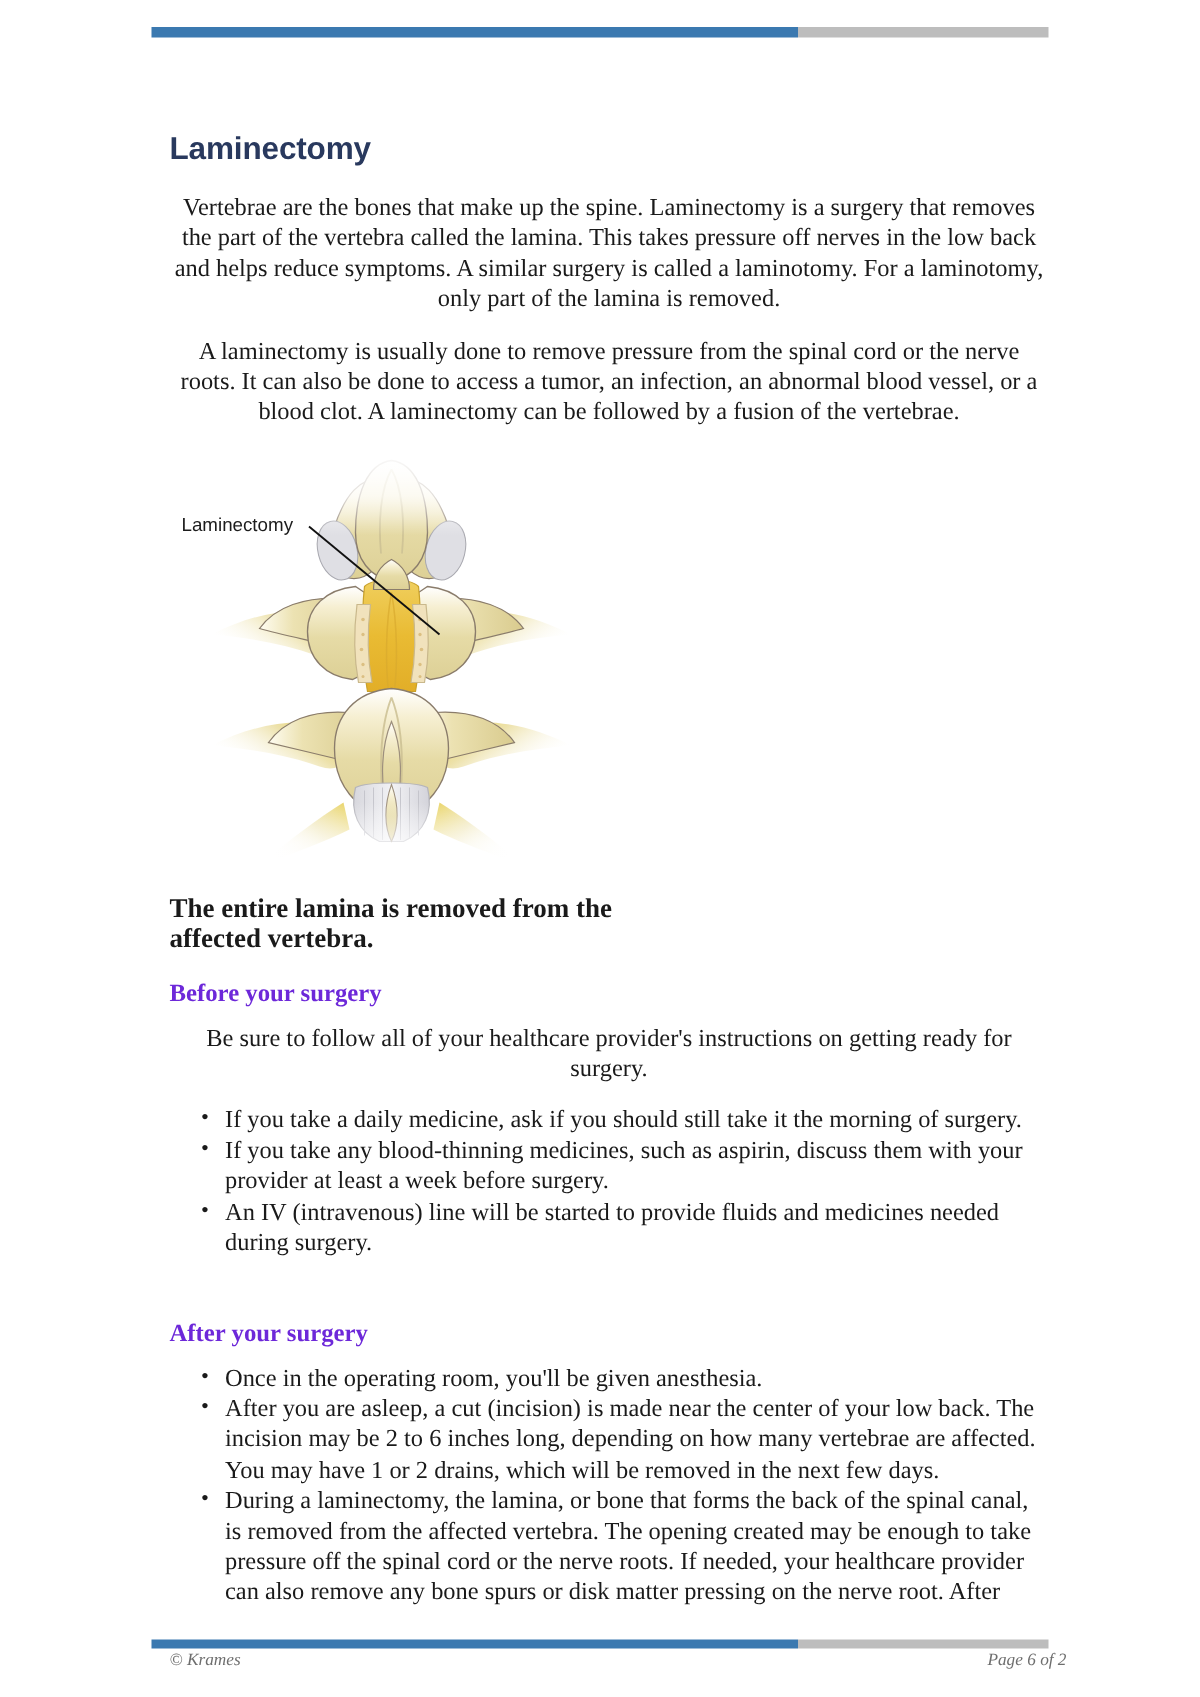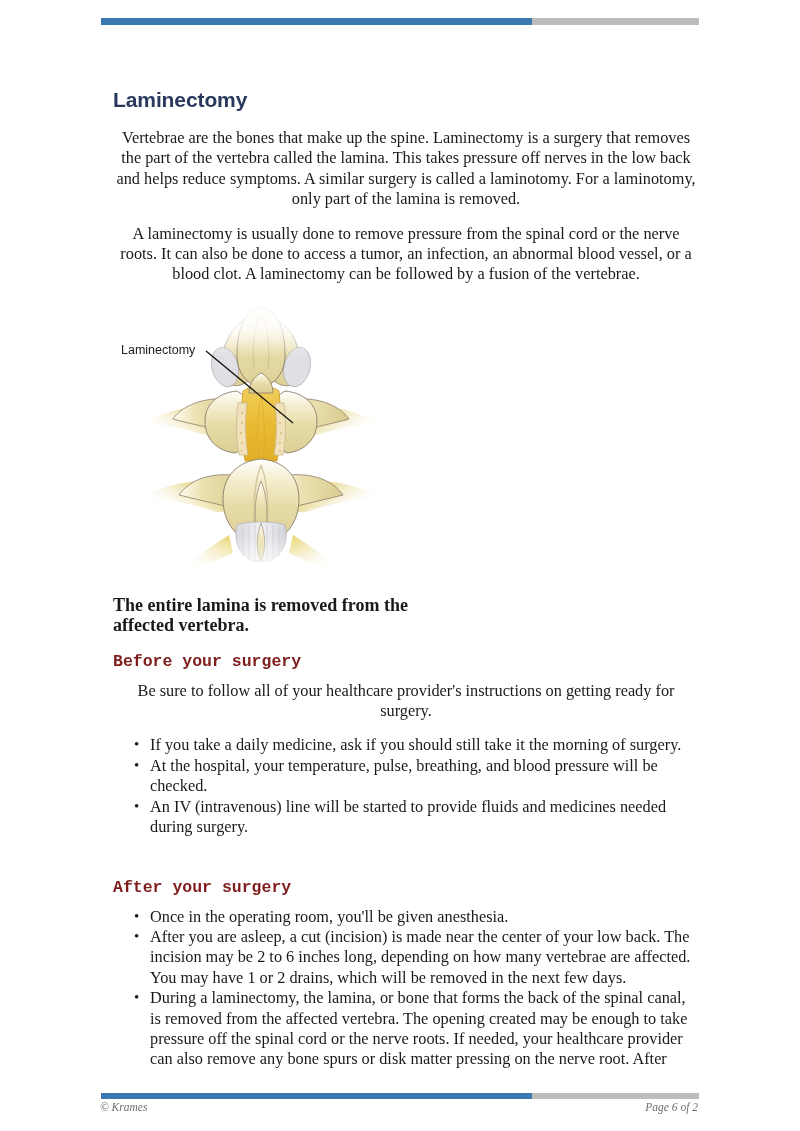--- a/index.html
+++ b/index.html
@@ -46,24 +46,24 @@
   h1.doc-title {
     font-family: "Liberation Sans", sans-serif;
     font-size: 21px;
     font-weight: bold;
     color: #29395e;
     margin: 0 0 16px 0;
     letter-spacing: -0.1px;
   }
 
   h2.section-heading {
-    font-family: Liberation Mono, monospace;
+    font-family: Liberation Serif, serif;
     font-size: 16.5px;
     font-weight: bold;
-    color: #7f1d1d;
+    color: #6d28d9;
     margin: 16px 0 10px 0;
   }
   h2.section-heading.spaced-top {
     margin-top: 40px;
   }
 
   p.body-text {
     font-size: 16.3px;
     line-height: 20.4px;
     margin: 0 0 14px 0;
@@ -131,21 +131,21 @@
     height: 100%;
     background: #3b79b0;
   }
   .footer-rule .seg-gray {
     height: 100%;
     flex: 1;
     background: #bdbdbd;
   }
   .footer-text {
     position: absolute;
-    left: 100px;
+    left: 113px;
     top: 1101px;
     width: 598px;
     display: flex;
     justify-content: space-between;
     font-family: "Liberation Serif", serif;
     font-style: italic;
     font-size: 11.5px;
     color: #6e6e6e;
   }
 </style>
@@ -318,21 +318,21 @@
 
     <span class="fig-label">Laminectomy</span>
   </div>
 
   <p class="figure-caption">The entire lamina is removed from the affected vertebra.</p>
 
   <h2 class="section-heading">Before your surgery</h2>
   <p class="body-text">Be sure to follow all of your healthcare provider's instructions on getting ready for surgery.</p>
   <ul class="bullets">
     <li>If you take a daily medicine, ask if you should still take it the morning of surgery.</li>
-    <li>At the hospital, your temperature, pulse, breathing, and blood pressure will be checked.</li>
+    <li>If you take any blood-thinning medicines, such as aspirin, discuss them with your provider at least a week before surgery.</li>
     <li>An IV (intravenous) line will be started to provide fluids and medicines needed during surgery.</li>
   </ul>
 
   <h2 class="section-heading spaced-top">After your surgery</h2>
   <ul class="bullets">
     <li>Once in the operating room, you'll be given anesthesia.</li>
     <li>After you are asleep, a cut (incision) is made near the center of your low back. The incision may be 2 to 6 inches long, depending on how many vertebrae are affected. You may have 1 or 2 drains, which will be removed in the next few days.</li>
     <li>During a laminectomy, the lamina, or bone that forms the back of the spinal canal, is removed from the affected vertebra. The opening created may be enough to take pressure off the spinal cord or the nerve roots. If needed, your healthcare provider can also remove any bone spurs or disk matter pressing on the nerve root. After</li>
   </ul>
 

